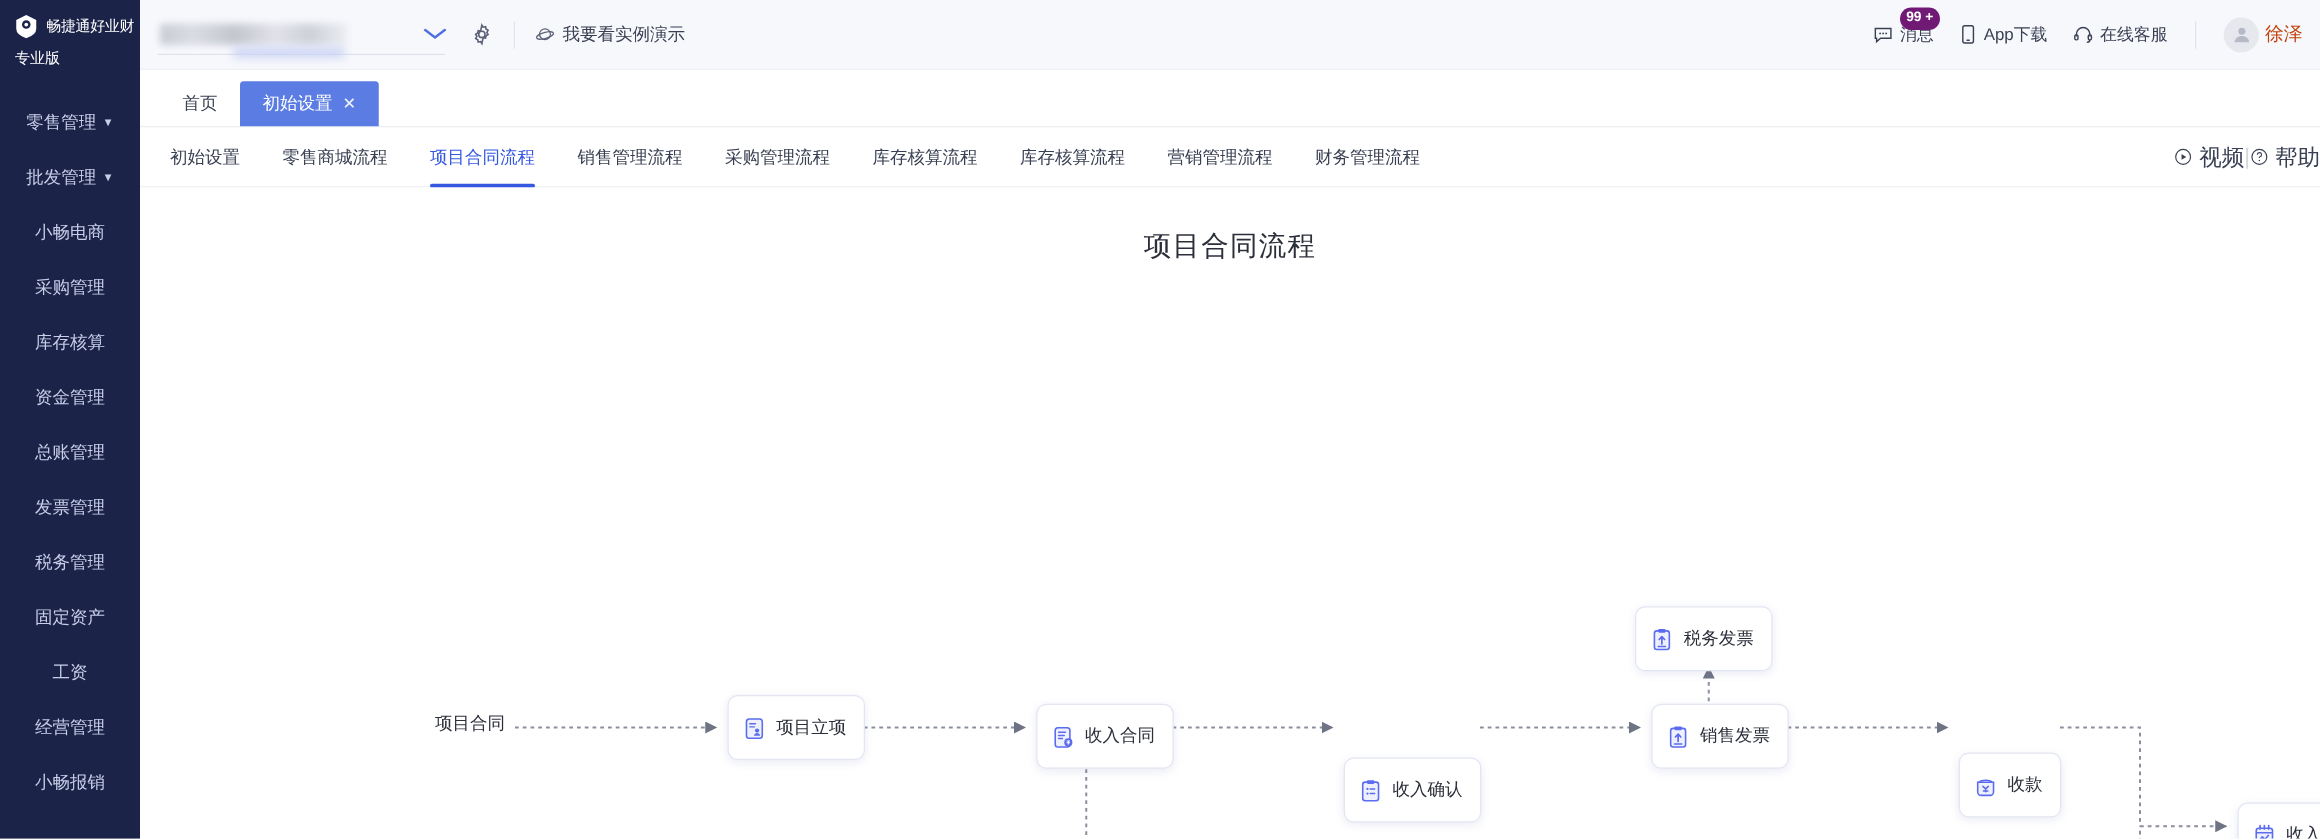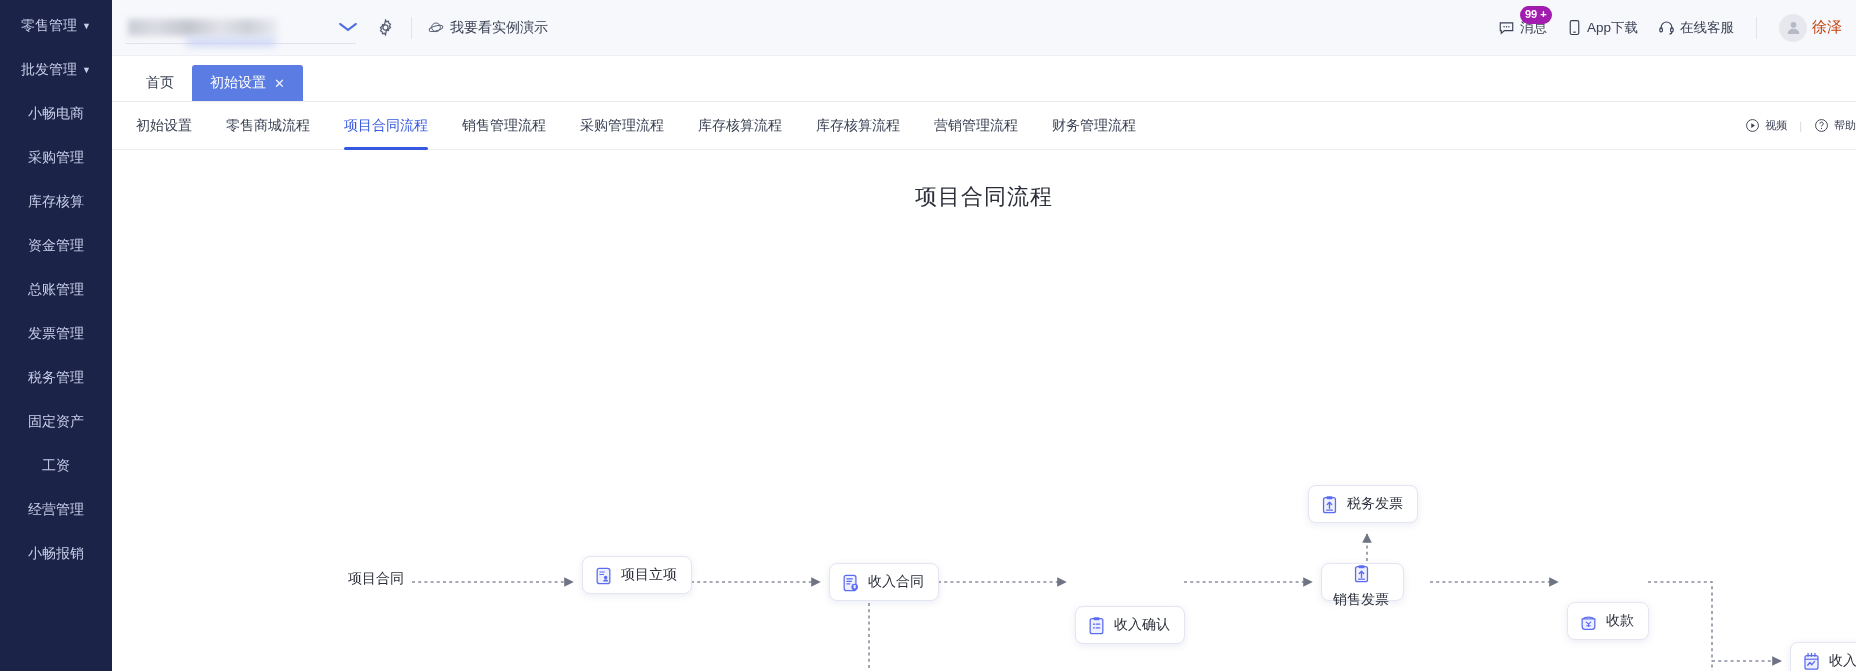--- a/index.html
+++ b/index.html
@@ -72,21 +72,21 @@
   }
   .gear-btn { margin-left: 20px; color: #5a6076; display: flex; align-items: center; cursor: pointer; }
   .vdiv { width: 1px; height: 22px; background: #e1e4ec; margin: 0 16px; }
   .demo-link {
     display: flex; align-items: center; gap: 6px; color: #3a4053; font-size: 14px; cursor: pointer;
   }
   .topbar-right { margin-left: auto; display: flex; align-items: center; gap: 20px; padding-right: 0; }
   .tb-item { display: flex; align-items: center; gap: 5px; color: #3a4053; font-size: 13.5px; cursor: pointer; position: relative; white-space: nowrap; }
   .badge {
     position: absolute; top: -13px; left: 22px;
-    background: #a21caf; color: #fff; font-size: 11px; line-height: 1;
+    background: #701a75; color: #fff; font-size: 11px; line-height: 1;
     padding: 3px 5px 4px 5px; border-radius: 9px; font-weight: bold; white-space: nowrap;
   }
   .avatar {
     width: 28px; height: 28px; border-radius: 50%; background: #e6e8ee;
     display: flex; align-items: center; justify-content: center;
   }
   .user-name { font-size: 15px; color: #c2410c; white-space: nowrap; font-family: Liberation Serif, serif; }
 
   
   .pagetabs {
@@ -109,54 +109,67 @@
   .mtab {
     font-size: 14px; color: #3a4053; margin-right: 34px; cursor: pointer;
     height: 48px; display: flex; align-items: center; position: relative; white-space: nowrap;
   }
   .mtab.active { color: #3558e0; }
   .mtab.active::after {
     content: ""; position: absolute; left: 0; right: 0; bottom: 0;
     height: 2.5px; background: #3558e0; border-radius: 2px;
   }
   .modtabs-right {
-    margin-left: auto; display: flex; align-items: center; gap: 12px;
-    font-size: 11px; color: #3a4053; padding-right: 0; white-space: nowrap;
+    margin-left: auto; display: flex; align-items: center; gap: 0;
+    font-size: 18px; color: #3a4053; padding-right: 0; white-space: nowrap;
   }
   .mr-item { display: flex; align-items: center; gap: 5px; cursor: pointer; }
   .mr-div { color: #d4d7e0; }
 
   
   .canvas { flex: 1 1 auto; position: relative; background: #ffffff; overflow: hidden; }
   .diagram-title {
     position: absolute; left: 0; right: 0; top: 32px; text-align: center;
     font-size: 22px; color: #2b2f3a; letter-spacing: 1px;
   }
   .stage { position: absolute; inset: 0; }
   .stage svg.lines { position: absolute; left: 0; top: 0; width: 100%; height: 100%; }
 
   .node {
-    position: absolute; height: 38px; background: #ffffff;
+    position: absolute; height: 52px; background: #ffffff;
     border: 1px solid #e3e6f2; border-radius: 8px;
     box-shadow: 0 2px 7px rgba(99,110,180,.13);
     display: flex; align-items: center; gap: 8px;
     padding: 0 14px 0 11px; cursor: pointer; white-space: nowrap;
     font-size: 14px; color: #2b2f3a;
   }
   .node .ic { width: 19px; height: 19px; flex: 0 0 19px; display:block; }
   .rowlabel {
     position: absolute; font-size: 14px; color: #2b2f3a; white-space: nowrap;
   }
 </style>
 </head>
 <body>
 
 <div class="app">
 
   <aside class="sidebar">
+    <div class="logo-block">
+      <div class="logo-row">
+        <span class="logo-mark">
+          <svg width="22" height="22" viewBox="0 0 22 22">
+            <path d="M11 2 L19 6 L19 13 Q19 18 11 20.5 Q3 18 3 13 L3 6 Z" fill="#ffffff"></path>
+            <circle cx="11" cy="9.6" r="3.4" fill="#1b2349"></circle>
+            <circle cx="11" cy="9.6" r="1.5" fill="#ffffff"></circle>
+          </svg>
+        </span>
+        <span class="logo-text">畅捷通好业财</span>
+      </div>
+      <div class="logo-sub">专业版</div>
+    </div>
     <nav class="nav-list" id="nav-list">
         <div class="nav-item">
           <span>零售管理</span>
           <span class="caret">▼</span>
         </div>
         <div class="nav-item">
           <span>批发管理</span>
           <span class="caret">▼</span>
         </div>
         <div class="nav-item">
@@ -384,21 +397,21 @@
                 <svg class="ic" viewBox="0 0 20 21">
                   <rect x="3" y="3" width="14" height="16.5" rx="2.2" fill="#eef0fe" stroke="#5b6cf0" stroke-width="1.4"></rect>
                   <rect x="6.6" y="1.3" width="6.8" height="3.3" rx="1.2" fill="#5b6cf0"></rect>
                   <circle cx="7.2" cy="9" r="1" fill="#5b6cf0"></circle>
                   <circle cx="7.2" cy="13.1" r="1" fill="#5b6cf0"></circle>
                   <path d="M9.6 9h4M9.6 13.1h4" stroke="#5b6cf0" stroke-width="1.3" stroke-linecap="round"></path>
                 </svg>
               </span>
               <span>收入确认</span>
             </div>
-            <div class="node" style="left: 1209px; top: 413px; flex-direction: column;">
+            <div class="node" style="left: 1209px; top: 413px;">
               <span style="display: flex;">
                 <svg class="ic" viewBox="0 0 20 21">
                   <rect x="3.4" y="3" width="13.2" height="16.5" rx="2.2" fill="#eef0fe" stroke="#5b6cf0" stroke-width="1.4"></rect>
                   <rect x="6.6" y="1.3" width="6.8" height="3.3" rx="1.2" fill="#5b6cf0"></rect>
                   <path d="M10 14.6V8.4M7.6 10.6L10 8.1l2.4 2.5" stroke="#5b6cf0" stroke-width="1.5" stroke-linecap="round" stroke-linejoin="round" fill="none"></path>
                   <path d="M6.8 16.8h6.4" stroke="#5b6cf0" stroke-width="1.4" stroke-linecap="round"></path>
                 </svg>
               </span>
               <span>销售发票</span>
             </div>

